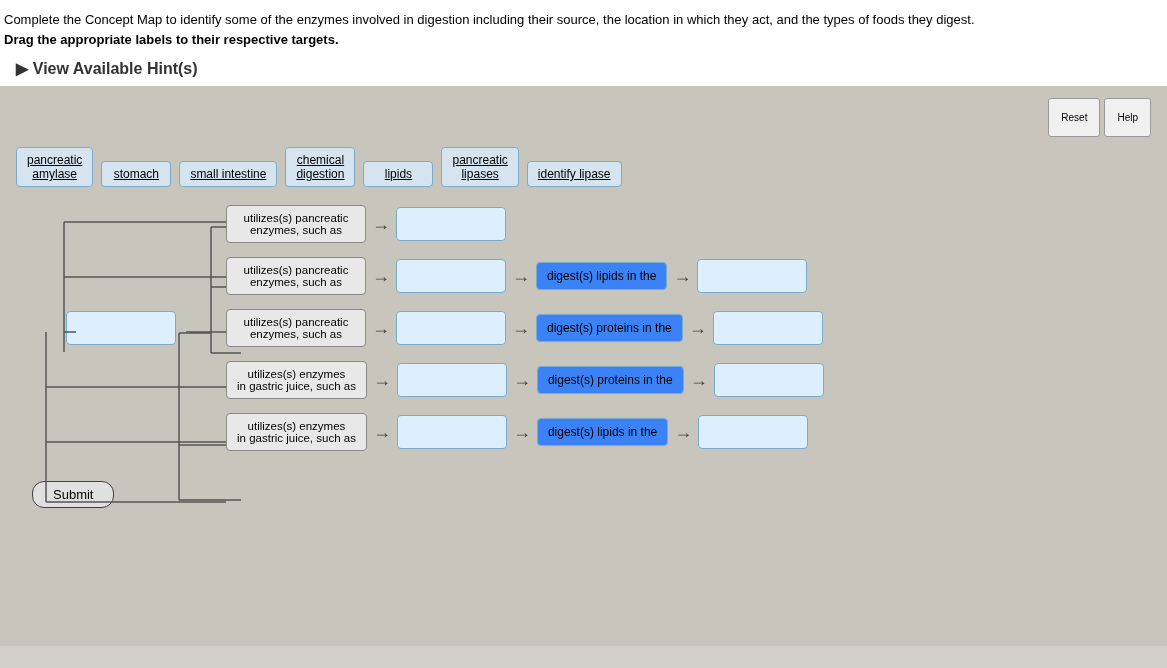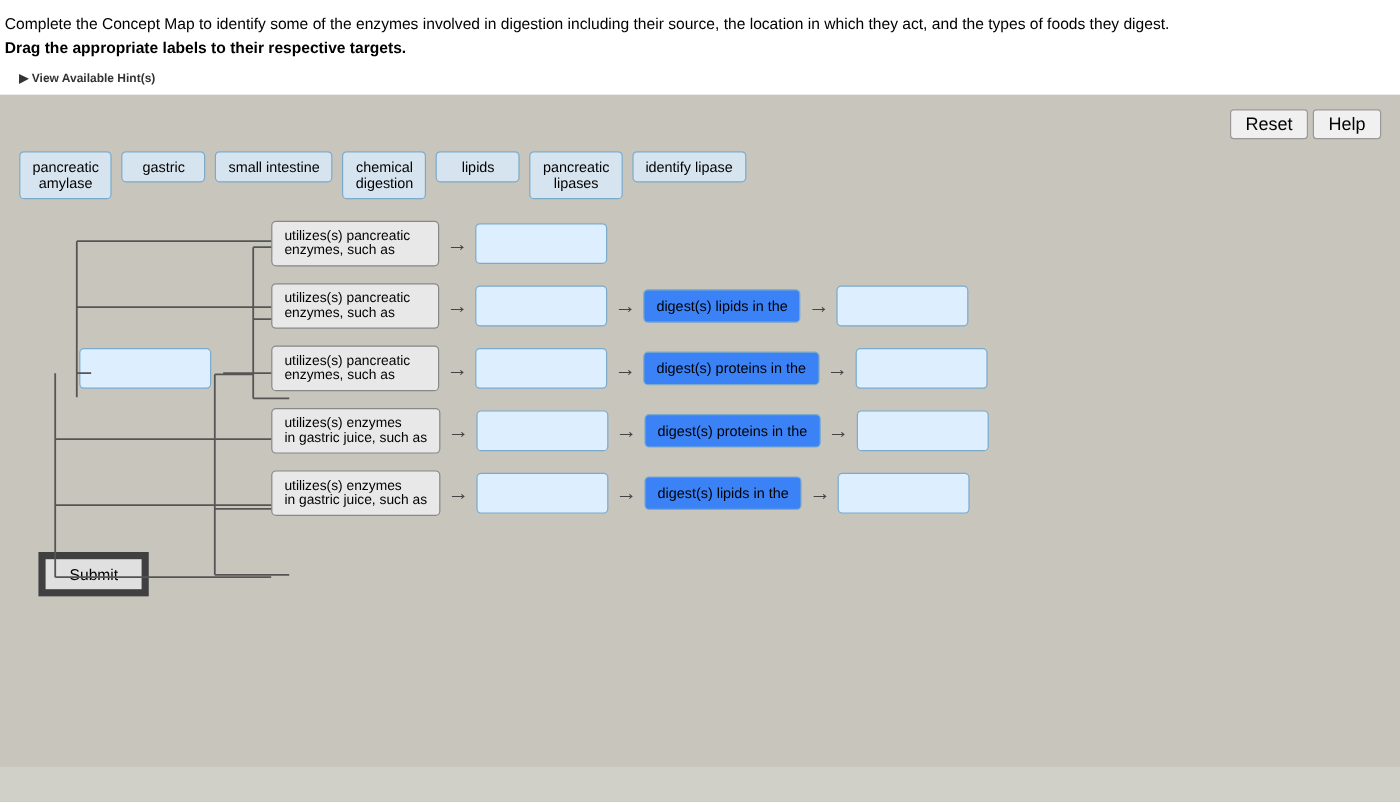--- a/index.html
+++ b/index.html
@@ -12,21 +12,21 @@
     }
     .instructions {
       padding: 10px 4px 6px;
       background: #fff;
       font-size: 13px;
       line-height: 1.5;
     }
     .instructions .bold { font-weight: bold; }
     .hint-link {
       color: #333;
-      font-size: 10px;
+      font-size: 16px;
       padding: 4px 16px 8px;
       display: block;
       background: #fff;
       cursor: pointer;
       font-weight: bold;
     }
     .hint-link::before { content: '▶ '; }
     .main-panel {
       background: #c8c5bc;
       margin: 0;
@@ -36,32 +36,33 @@
     }
     .top-buttons {
       display: flex;
       justify-content: flex-end;
       margin-bottom: 10px;
     }
     .top-btn {
       background: #f0f0f0;
       border: 1px solid #999;
       border-radius: 3px;
-      padding: 3px 12px;
-      font-size: 15px;
+      padding: 13px 12px;
+      font-size: 10px;
       cursor: pointer;
       margin-left: 4px;
     }
     
     .labels-row {
       display: flex;
       gap: 8px;
       margin-bottom: 18px;
       flex-wrap: wrap;
-      align-items: flex-start;
+      align-items: flex-end;
+      text-decoration: underline;
     }
     .label-pill {
       background: #d6e4f0;
       border: 1px solid #7aabcc;
       border-radius: 4px;
       padding: 5px 10px;
       font-size: 12px;
       text-align: center;
       cursor: grab;
       min-width: 70px;
@@ -70,20 +71,21 @@
       display: flex;
       align-items: center;
       margin-bottom: 14px;
       position: relative;
     }
     .cm-box {
       border: 1px solid #888;
       border-radius: 4px;
       padding: 6px 10px;
       font-size: 12px;
+      text-align: center;
       background: #e8e8e8;
     }
     .cm-box.drop-target {
       background: #ddeeff;
       border: 1px solid #7aabcc;
       min-width: 110px;
       min-height: 34px;
     }
     .cm-box.action-box {
       background: #e8e8e8;
@@ -108,22 +110,22 @@
       position: absolute;
       top: 0; left: 0;
       pointer-events: none;
     }
     .submit-row {
       margin-top: 16px;
       padding-left: 16px;
     }
     .submit-btn {
       background: #e0e0e0;
-      border: 6px solid #404040;
-      border-radius: 0;
+      border: 1px solid #404040;
+      border-radius: 12px;
       padding: 5px 20px;
       font-size: 13px;
       cursor: pointer;
     }
     .cm-wrapper {
       position: relative;
       overflow: visible;
     }
   </style>
 </head>
@@ -138,21 +140,21 @@
 </div>
 
 <div class="main-panel">
   <div class="top-buttons">
     <button class="top-btn">Reset</button>
     <button class="top-btn">Help</button>
   </div>
 
   <div class="labels-row">
     <div class="label-pill">pancreatic<br>amylase</div>
-    <div class="label-pill">gastric</div>
+    <div class="label-pill">stomach</div>
     <div class="label-pill">small intestine</div>
     <div class="label-pill">chemical<br>digestion</div>
     <div class="label-pill">lipids</div>
     <div class="label-pill">pancreatic<br>lipases</div>
     <div class="label-pill">identify lipase</div>
   </div>
 
   <div class="cm-wrapper">
     <svg class="connectors-svg" width="900" height="320">
 

